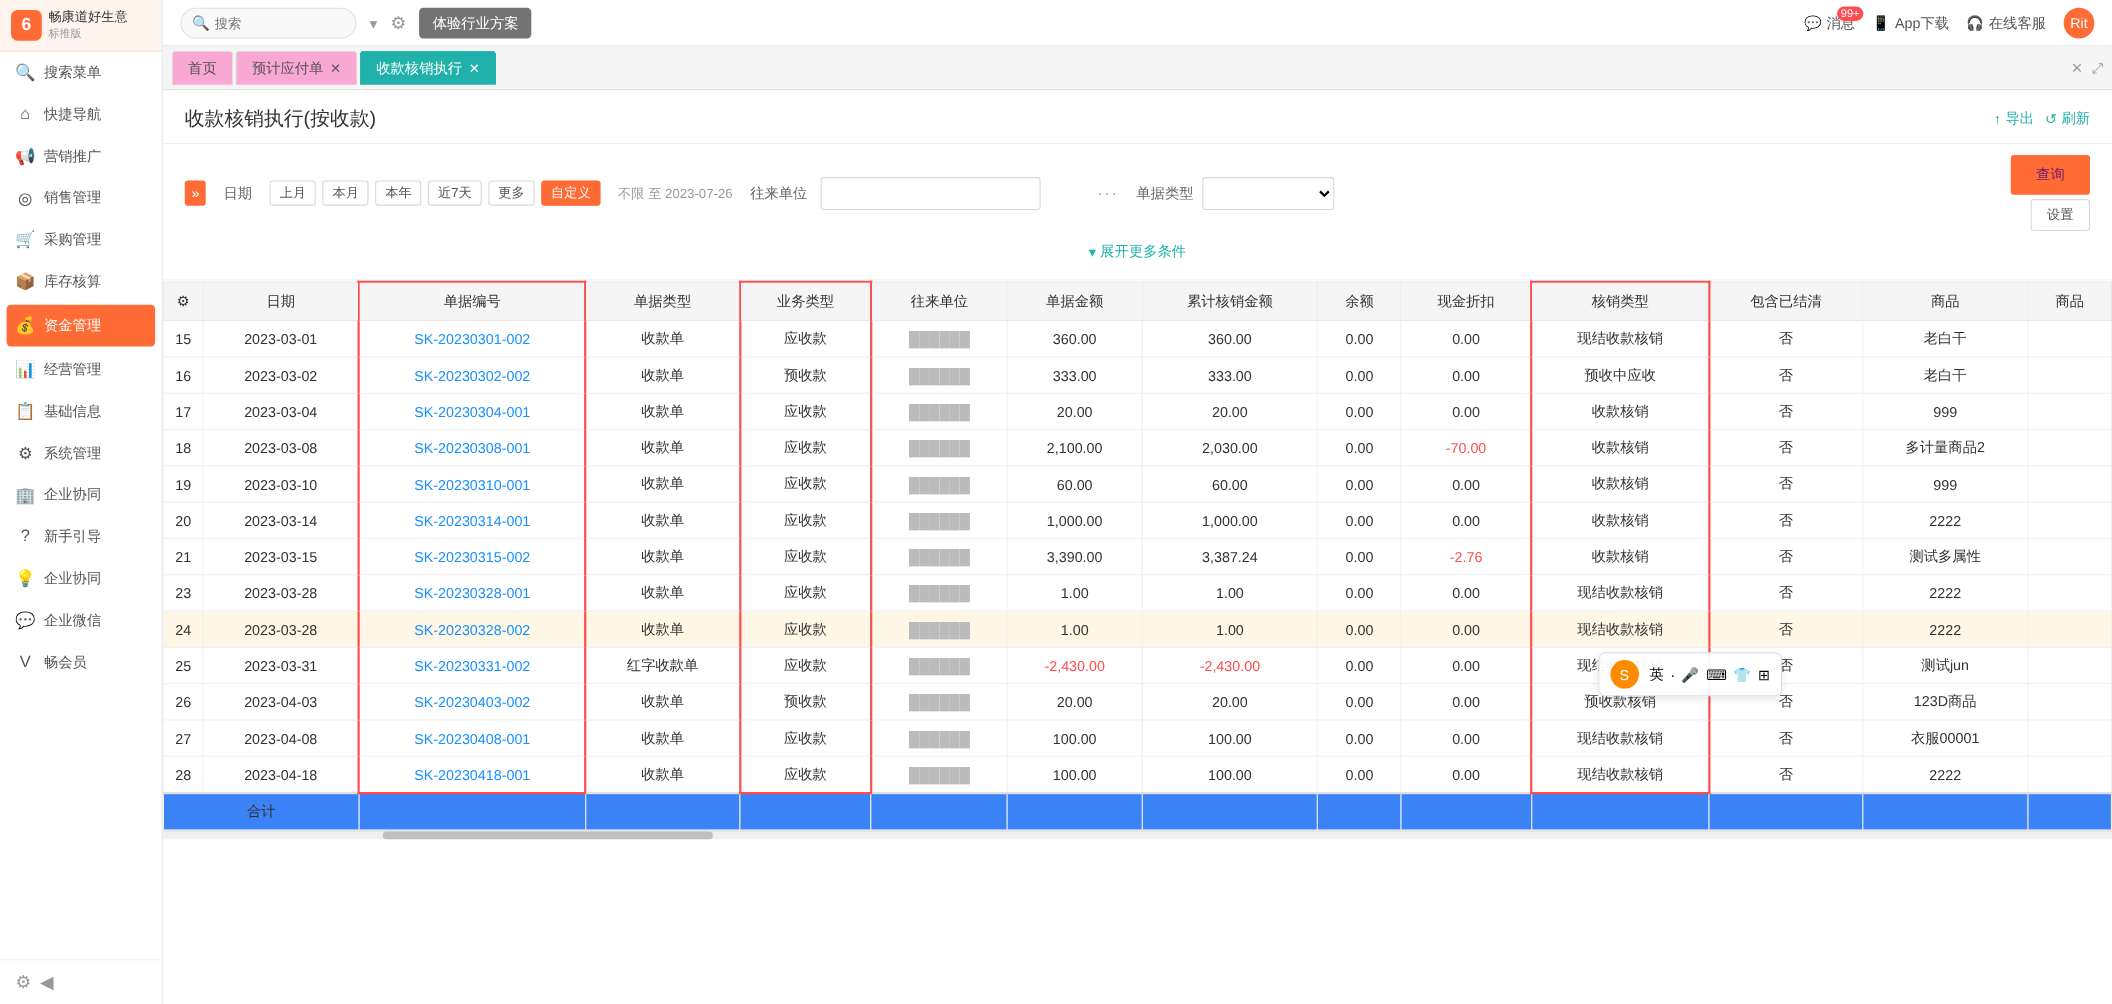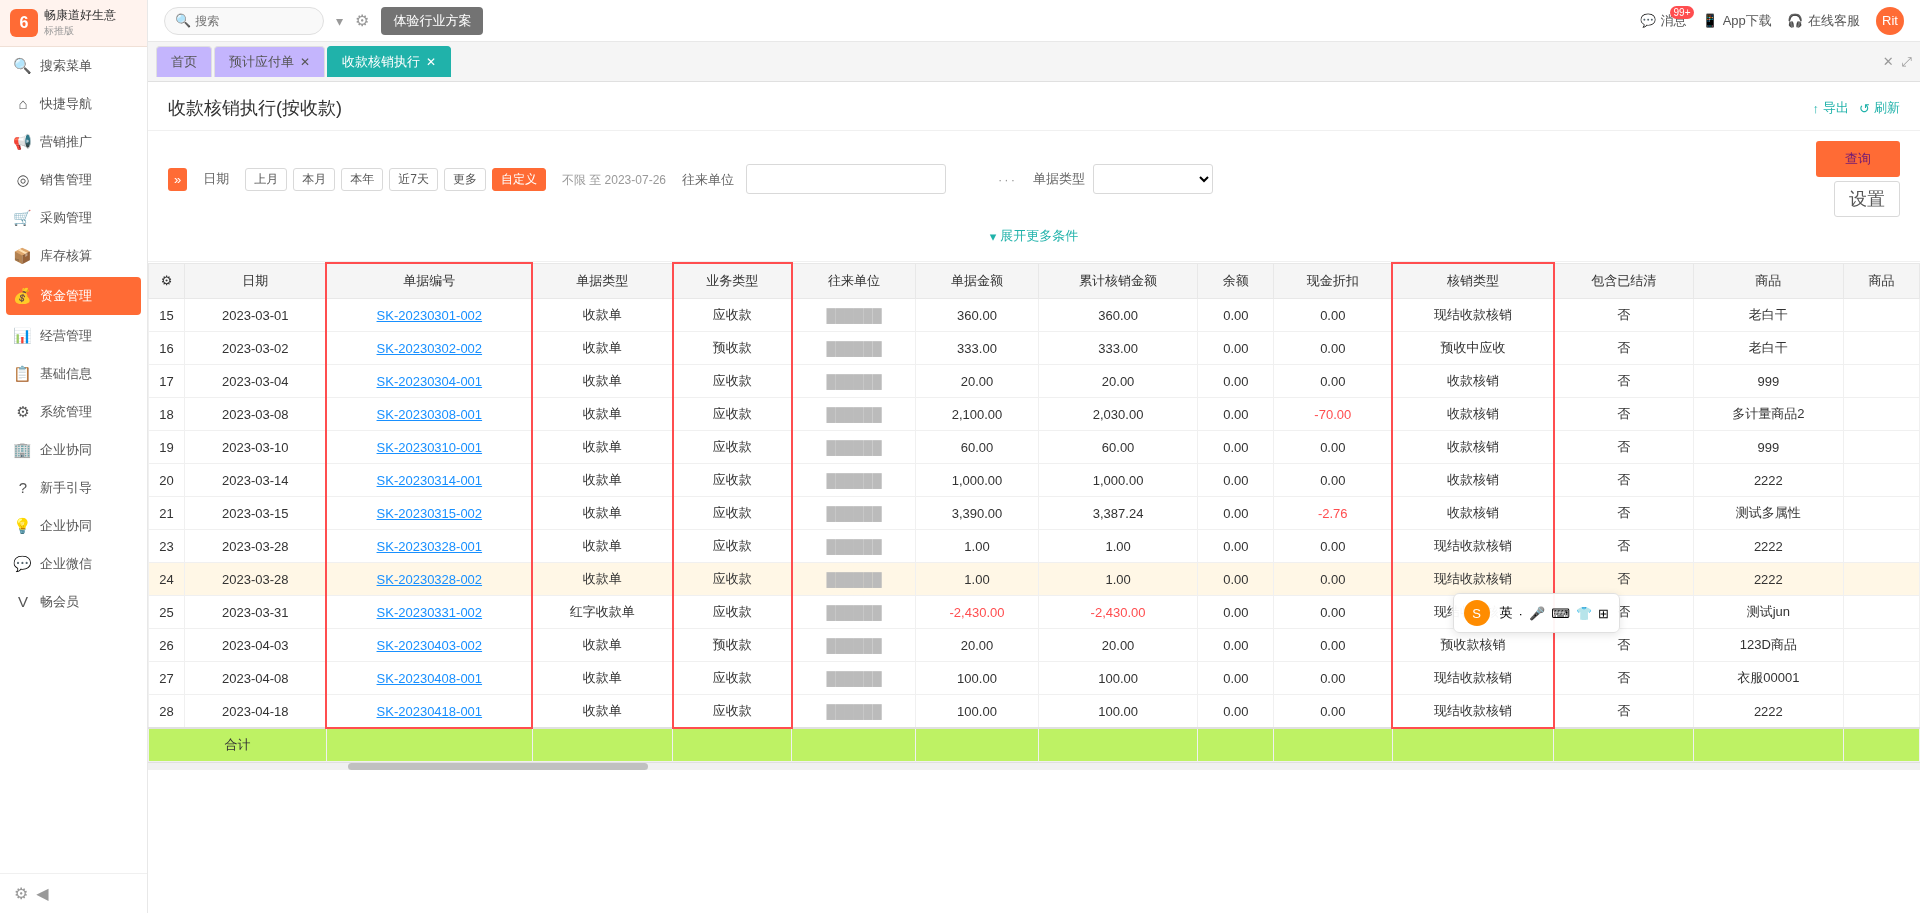--- a/index.html
+++ b/index.html
@@ -26,21 +26,21 @@
     .topbar-search input { border: none; background: transparent; outline: none; font-size: 12px; width: 100px; color: #999; }
     .topbar-gear { color: #999; cursor: pointer; font-size: 16px; }
     .topbar-btn { background: #737373; color: white; border: none; border-radius: 4px; padding: 5px 12px; cursor: pointer; font-size: 13px; }
     .topbar-right { margin-left: auto; display: flex; align-items: center; gap: 16px; color: #555; font-size: 13px; }
     .topbar-msg { position: relative; cursor: pointer; }
     .topbar-badge { position: absolute; top: -6px; right: -8px; background: #ff4d4f; color: white; border-radius: 8px; font-size: 10px; padding: 1px 4px; }
     .topbar-right-item { cursor: pointer; display: flex; align-items: center; gap: 4px; color: #555; }
 
     
     .tabs { height: 40px; background: #f5f5f5; display: flex; align-items: center; padding: 0 8px; gap: 2px; border-bottom: 1px solid #e0e0e0; }
-    .tab { display: flex; align-items: center; gap: 6px; padding: 6px 14px; background: #c4b5fd; border-radius: 4px 4px 0 0; cursor: pointer; color: #555; border: 1px solid #e0e0e0; border-bottom: none; font-size: 13px; }
+    .tab { display: flex; align-items: center; gap: 6px; padding: 6px 14px; background: #f9a8d4; border-radius: 4px 4px 0 0; cursor: pointer; color: #555; border: 1px solid #e0e0e0; border-bottom: none; font-size: 13px; }
     .tab.active { background: #20b2aa; color: white; border-color: #20b2aa; }
     .tab-close { font-size: 12px; cursor: pointer; }
     .tabs-right { margin-left: auto; display: flex; gap: 8px; color: #999; font-size: 16px; }
 
     
     .content { flex: 1; overflow: hidden; display: flex; flex-direction: column; background: #f5f5f5; padding: 0; }
     .page-header { padding: 14px 20px 10px; background: #fff; display: flex; align-items: center; justify-content: space-between; border-bottom: 1px solid #f0f0f0; text-align: right; }
     .page-title { font-size: 18px; color: #333; font-weight: 500; }
     .page-actions { display: flex; gap: 10px; }
     .action-btn { display: flex; align-items: center; gap: 4px; color: #20b2aa; cursor: pointer; font-size: 13px; }
@@ -51,47 +51,47 @@
     .filter-label { color: #666; white-space: nowrap; }
     .filter-date-btns { display: flex; gap: 6px; align-items: center; }
     .filter-date-btn { padding: 2px 8px; border: 1px solid #d9d9d9; border-radius: 3px; cursor: pointer; color: #555; background: #fff; font-size: 12px; }
     .filter-date-btn.custom { background: #ff6b35; color: white; border-color: #ff6b35; }
     .filter-date-info { color: #999; font-size: 12px; margin-top: 2px; }
     .filter-input-wrap { flex: 1; max-width: 300px; position: relative; }
     .filter-input { width: 100%; height: 30px; border: 1px solid #d9d9d9; border-radius: 3px; padding: 0 10px; font-size: 13px; }
     .filter-dots { color: #999; letter-spacing: 2px; }
     .filter-select { height: 30px; border: 1px solid #d9d9d9; border-radius: 3px; padding: 0 8px; font-size: 13px; min-width: 120px; background: #fff; }
     .filter-query-btn { background: #ff6b35; color: #701a75; border: none; border-radius: 3px; padding: 9px 18px; cursor: pointer; font-size: 13px; }
-    .filter-setting-btn { background: #fff; color: #555; border: 1px solid #d9d9d9; border-radius: 3px; padding: 5px 14px; cursor: pointer; font-size: 18px; margin-left: 18px; }
+    .filter-setting-btn { background: #fff; color: #555; border: 1px solid #d9d9d9; border-radius: 3px; padding: 5px 14px; cursor: pointer; font-size: 12px; margin-left: 18px; }
     .expand-more { text-align: center; padding: 6px; color: #20b2aa; cursor: pointer; font-size: 12px; display: flex; align-items: center; justify-content: center; gap: 4px; margin-top: 4px; }
 
     
     .table-wrap { flex: 1; overflow: auto; background: #fff; margin: 0; position: relative; }
     table { width: 100%; border-collapse: collapse; font-size: 13px; }
     thead th { background: #f5f5f5; border: 1px solid #e8e8e8; padding: 8px 10px; text-align: center; white-space: nowrap; color: #333; font-weight: 500; position: sticky; top: 0; z-index: 2; }
     tbody td { border: 1px solid #f0f0f0; padding: 7px 10px; text-align: center; color: #333; white-space: nowrap; }
     tbody tr.highlighted { background: #fff7e6; }
-    .link { color: #1890ff; cursor: pointer; text-decoration: underline; }
+    .link { color: #1890ff; cursor: pointer; }
     .negative { color: #ff4d4f; }
 
     
     .th-highlighted { border-left: 2px solid #ff4d4f !important; border-right: 2px solid #ff4d4f !important; border-top: 2px solid #ff4d4f !important; }
     .td-col1 { border-left: 2px solid #ff4d4f !important; border-right: 2px solid #ff4d4f !important; }
     .td-col2 { border-left: 2px solid #ff4d4f !important; border-right: 2px solid #ff4d4f !important; }
     .td-col3 { border-left: 2px solid #ff4d4f !important; border-right: 2px solid #ff4d4f !important; }
     .last-td-col1 { border-bottom: 2px solid #ff4d4f !important; }
     .last-td-col2 { border-bottom: 2px solid #ff4d4f !important; }
     .last-td-col3 { border-bottom: 2px solid #ff4d4f !important; }
 
     
     .h-scroll { height: 8px; background: #f0f0f0; border-top: 1px solid #e0e0e0; }
     .h-scroll-thumb { height: 100%; width: 300px; background: #c0c0c0; border-radius: 4px; margin-left: 200px; }
 
     
-    .footer-row td { background: #bef264; font-weight: 500; border-top: 2px solid #e0e0e0; }
+    .footer-row td { background: #3b82f6; font-weight: 500; border-top: 2px solid #e0e0e0; }
 
     
     .float-badge {
       position: fixed;
       right: 300px;
       bottom: 280px;
       background: rgba(255,255,255,0.95);
       border: 1px solid #e0e0e0;
       border-radius: 6px;
       padding: 6px 10px;

